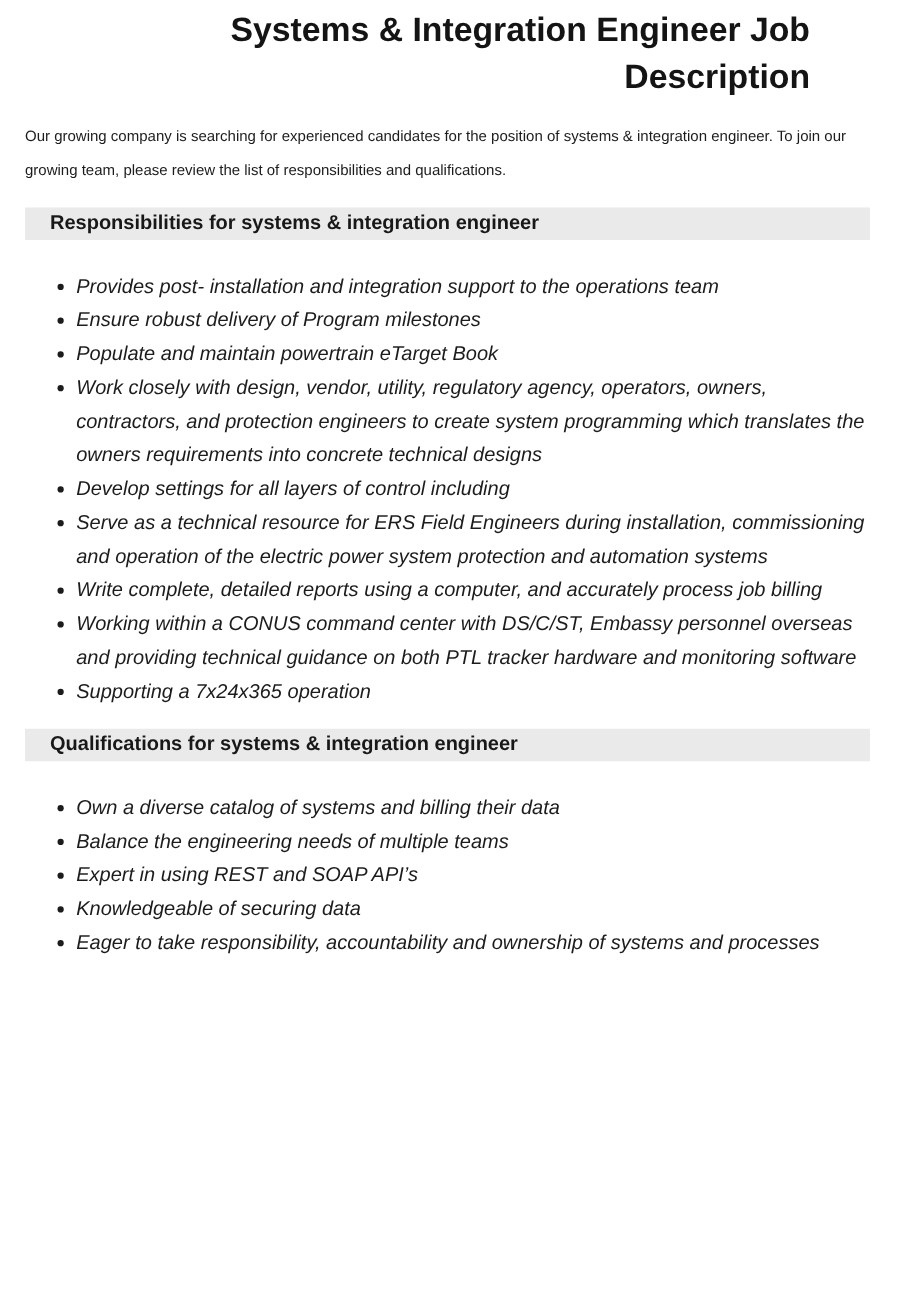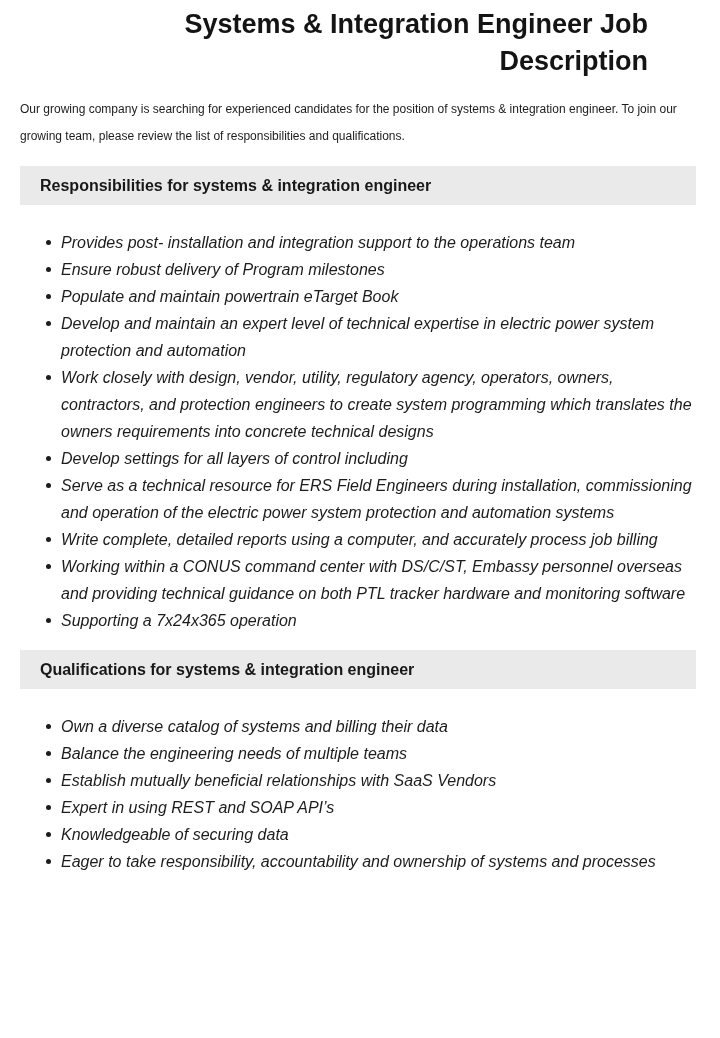--- a/index.html
+++ b/index.html
@@ -29,21 +29,21 @@
     color: #141414;
   }
   .intro {
     margin: 16px 0 0 0;
     font-size: 12px;
     line-height: 27px;
   }
   .section-bar {
     margin: 16px 0 0 0;
     background: #eaeaea;
-    height: 39px;
+    height: 26px;
     display: flex;
     align-items: center;
     padding: 0 20px;
   }
   .section-bar span {
     font-size: 16px;
     font-weight: bold;
     color: #181818;
   }
   .bullet-list {
@@ -79,35 +79,33 @@
   <p class="intro">Our growing company is searching for experienced candidates for the position of systems &amp; integration engineer. To join our growing team, please review the list of responsibilities and qualifications.</p>
 
   <div class="section-bar">
     <span>Responsibilities for systems &amp; integration engineer</span>
   </div>
 
   <ul class="bullet-list">
     <li>Provides post- installation and integration support to the operations team</li>
     <li>Ensure robust delivery of Program milestones</li>
     <li>Populate and maintain powertrain eTarget Book</li>
-    <li>Develop and maintain an expert level of technical expertise in electric power system protection and automation</li>
     <li>Work closely with design, vendor, utility, regulatory agency, operators, owners, contractors, and protection engineers to create system programming which translates the owners requirements into concrete technical designs</li>
     <li>Develop settings for all layers of control including</li>
     <li>Serve as a technical resource for ERS Field Engineers during installation, commissioning and operation of the electric power system protection and automation systems</li>
     <li>Write complete, detailed reports using a computer, and accurately process job billing</li>
     <li>Working within a CONUS command center with DS/C/ST, Embassy personnel overseas and providing technical guidance on both PTL tracker hardware and monitoring software</li>
     <li>Supporting a 7x24x365 operation</li>
   </ul>
 
   <div class="section-bar">
     <span>Qualifications for systems &amp; integration engineer</span>
   </div>
 
   <ul class="bullet-list">
     <li>Own a diverse catalog of systems and billing their data</li>
     <li>Balance the engineering needs of multiple teams</li>
-    <li>Establish mutually beneficial relationships with SaaS Vendors</li>
     <li>Expert in using REST and SOAP API’s</li>
     <li>Knowledgeable of securing data</li>
     <li>Eager to take responsibility, accountability and ownership of systems and processes</li>
   </ul>
 
 </div>
 
 </body></html>

